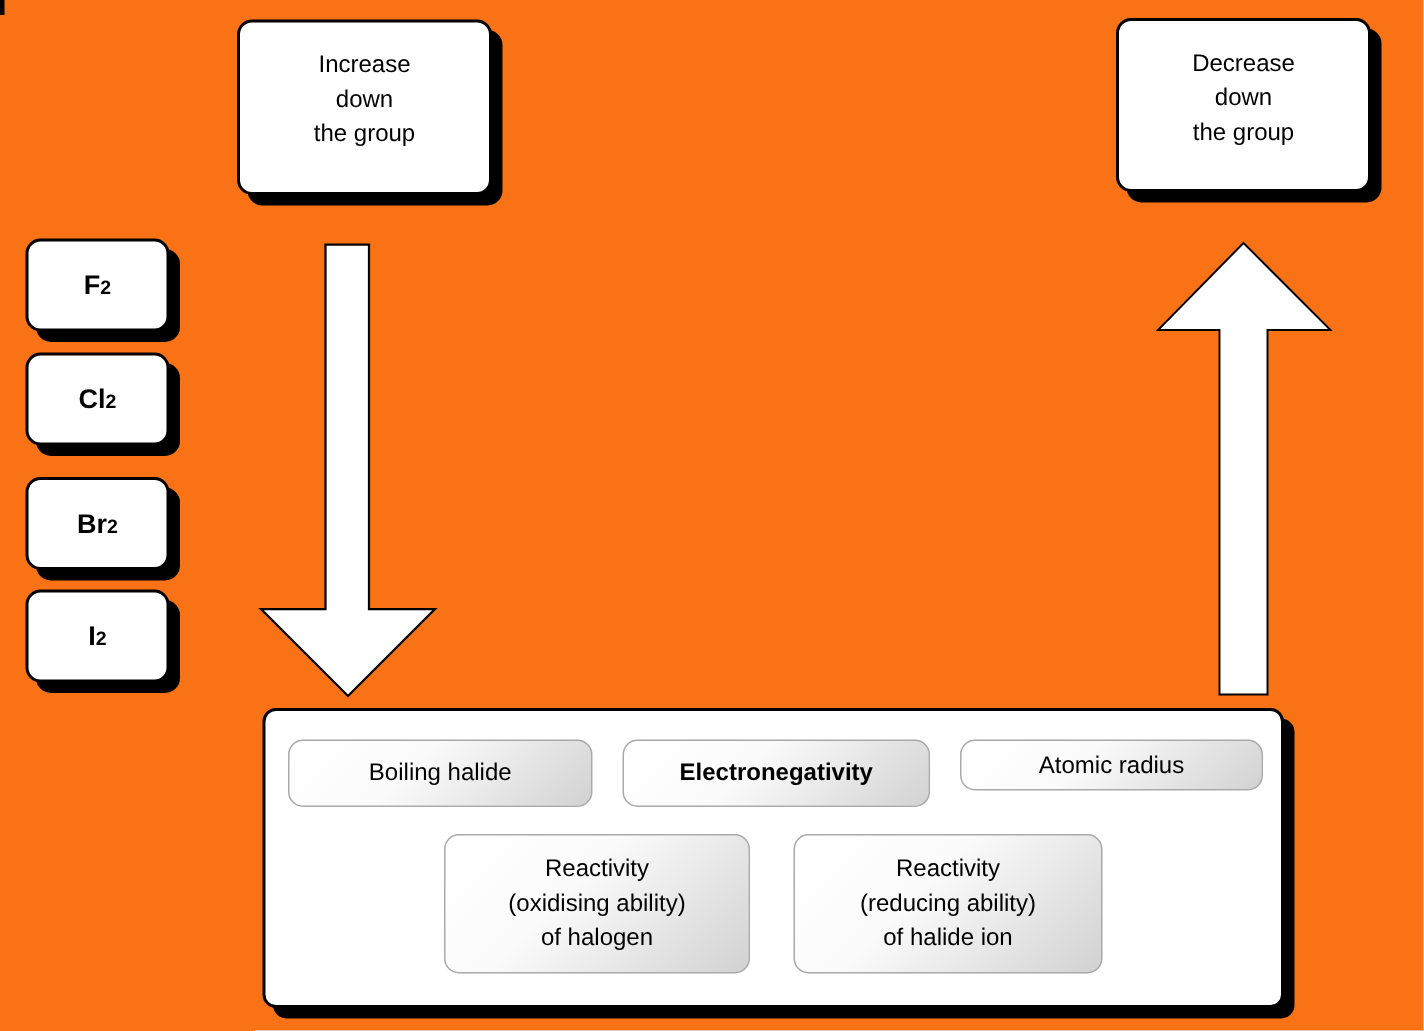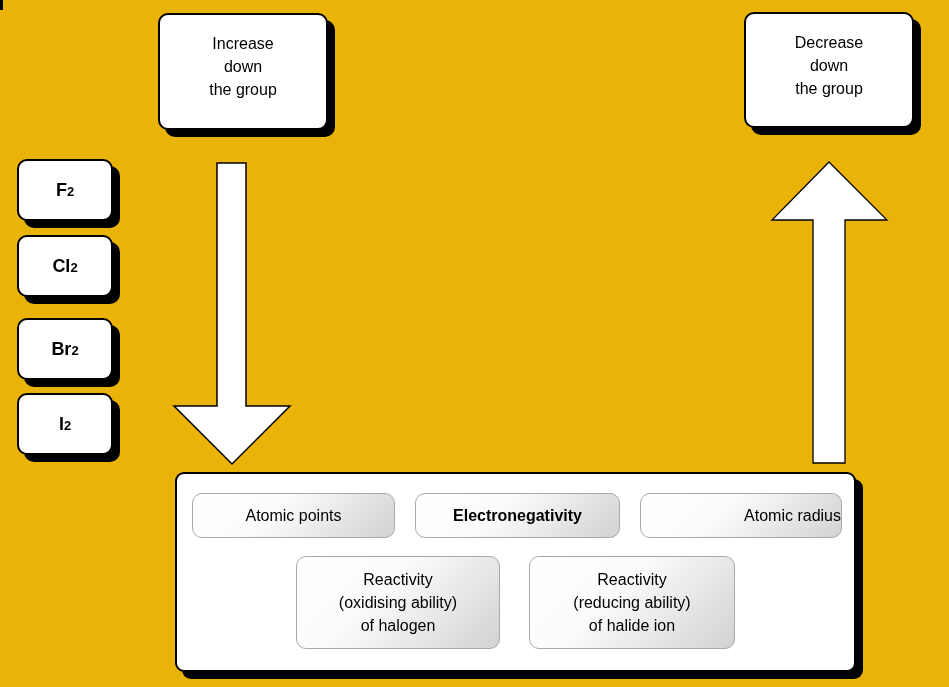--- a/index.html
+++ b/index.html
@@ -1,20 +1,20 @@
 <!DOCTYPE html>
 <html><head>
 <meta charset="utf-8">
 <style>
   html, body { margin: 0; padding: 0; background: #ffffff; }
   .canvas {
     position: relative;
     width: 949px;
     height: 687px;
-    background: #eab308;
+    background: #f97316;
     font-family: "Liberation Sans", sans-serif;
     color: #000000;
     overflow: hidden;
   }
   .corner-mark {
     position: absolute;
     left: 0; top: 0;
     width: 3px; height: 10px;
     background: #000000;
   }
@@ -76,21 +76,21 @@
     align-items: center;
     justify-content: center;
     text-align: center;
     font-size: 16px;
     line-height: 23px;
     box-sizing: border-box;
   }
   .pbtn .pbtn-label { white-space: pre-line; }
   #prop-boiling  { left: 15px;  top: 19px; width: 203px; height: 45px; }
   #prop-electro  { left: 238px; top: 19px; width: 205px; height: 45px; font-weight: bold; }
-  #prop-atomic   { left: 463px; top: 19px; width: 202px; height: 45px; justify-content: flex-end; }
+  #prop-atomic   { left: 463px; top: 19px; width: 202px; height: 34px; }
   #prop-oxidise  { left: 119px; top: 82px; width: 204px; height: 93px; }
   #prop-reduce   { left: 352px; top: 82px; width: 206px; height: 93px; }
 </style>
 </head>
 <body>
 
 <div class="canvas">
 
   <div class="corner-mark"></div>
 
@@ -124,21 +124,21 @@
 
   <svg class="arrow-svg" id="down-arrow" width="126" height="308" viewBox="0 0 126 308">
     <polygon points="48,3 77,3 77,246 121,246 63,304 5,246 48,246" fill="#ffffff" stroke="#000000" stroke-width="1.5"></polygon>
   </svg>
   <svg class="arrow-svg" id="up-arrow" width="126" height="308" viewBox="0 0 126 308">
     <polygon points="62,4 120,62 78,62 78,305 46,305 46,62 5,62" fill="#ffffff" stroke="#000000" stroke-width="1.3"></polygon>
   </svg>
 
   <div class="bigbox">
     <div class="pbtn" id="prop-boiling">
-      <span class="pbtn-label">Atomic points</span>
+      <span class="pbtn-label">Boiling halide</span>
     </div>
     <div class="pbtn" id="prop-electro">
       <span class="pbtn-label">Electronegativity</span>
     </div>
     <div class="pbtn" id="prop-atomic">
       <span class="pbtn-label">Atomic radius</span>
     </div>
     <div class="pbtn" id="prop-oxidise">
       <span class="pbtn-label">Reactivity
 (oxidising ability)

